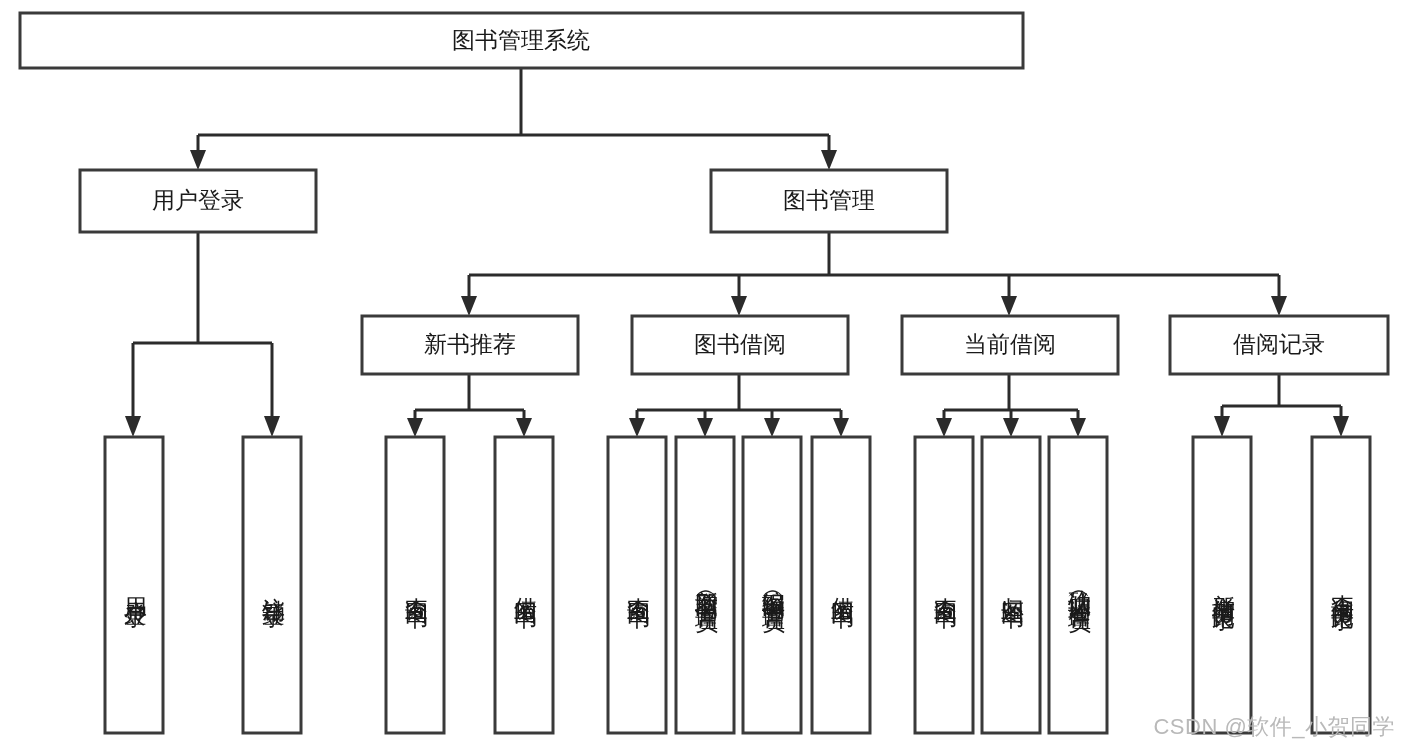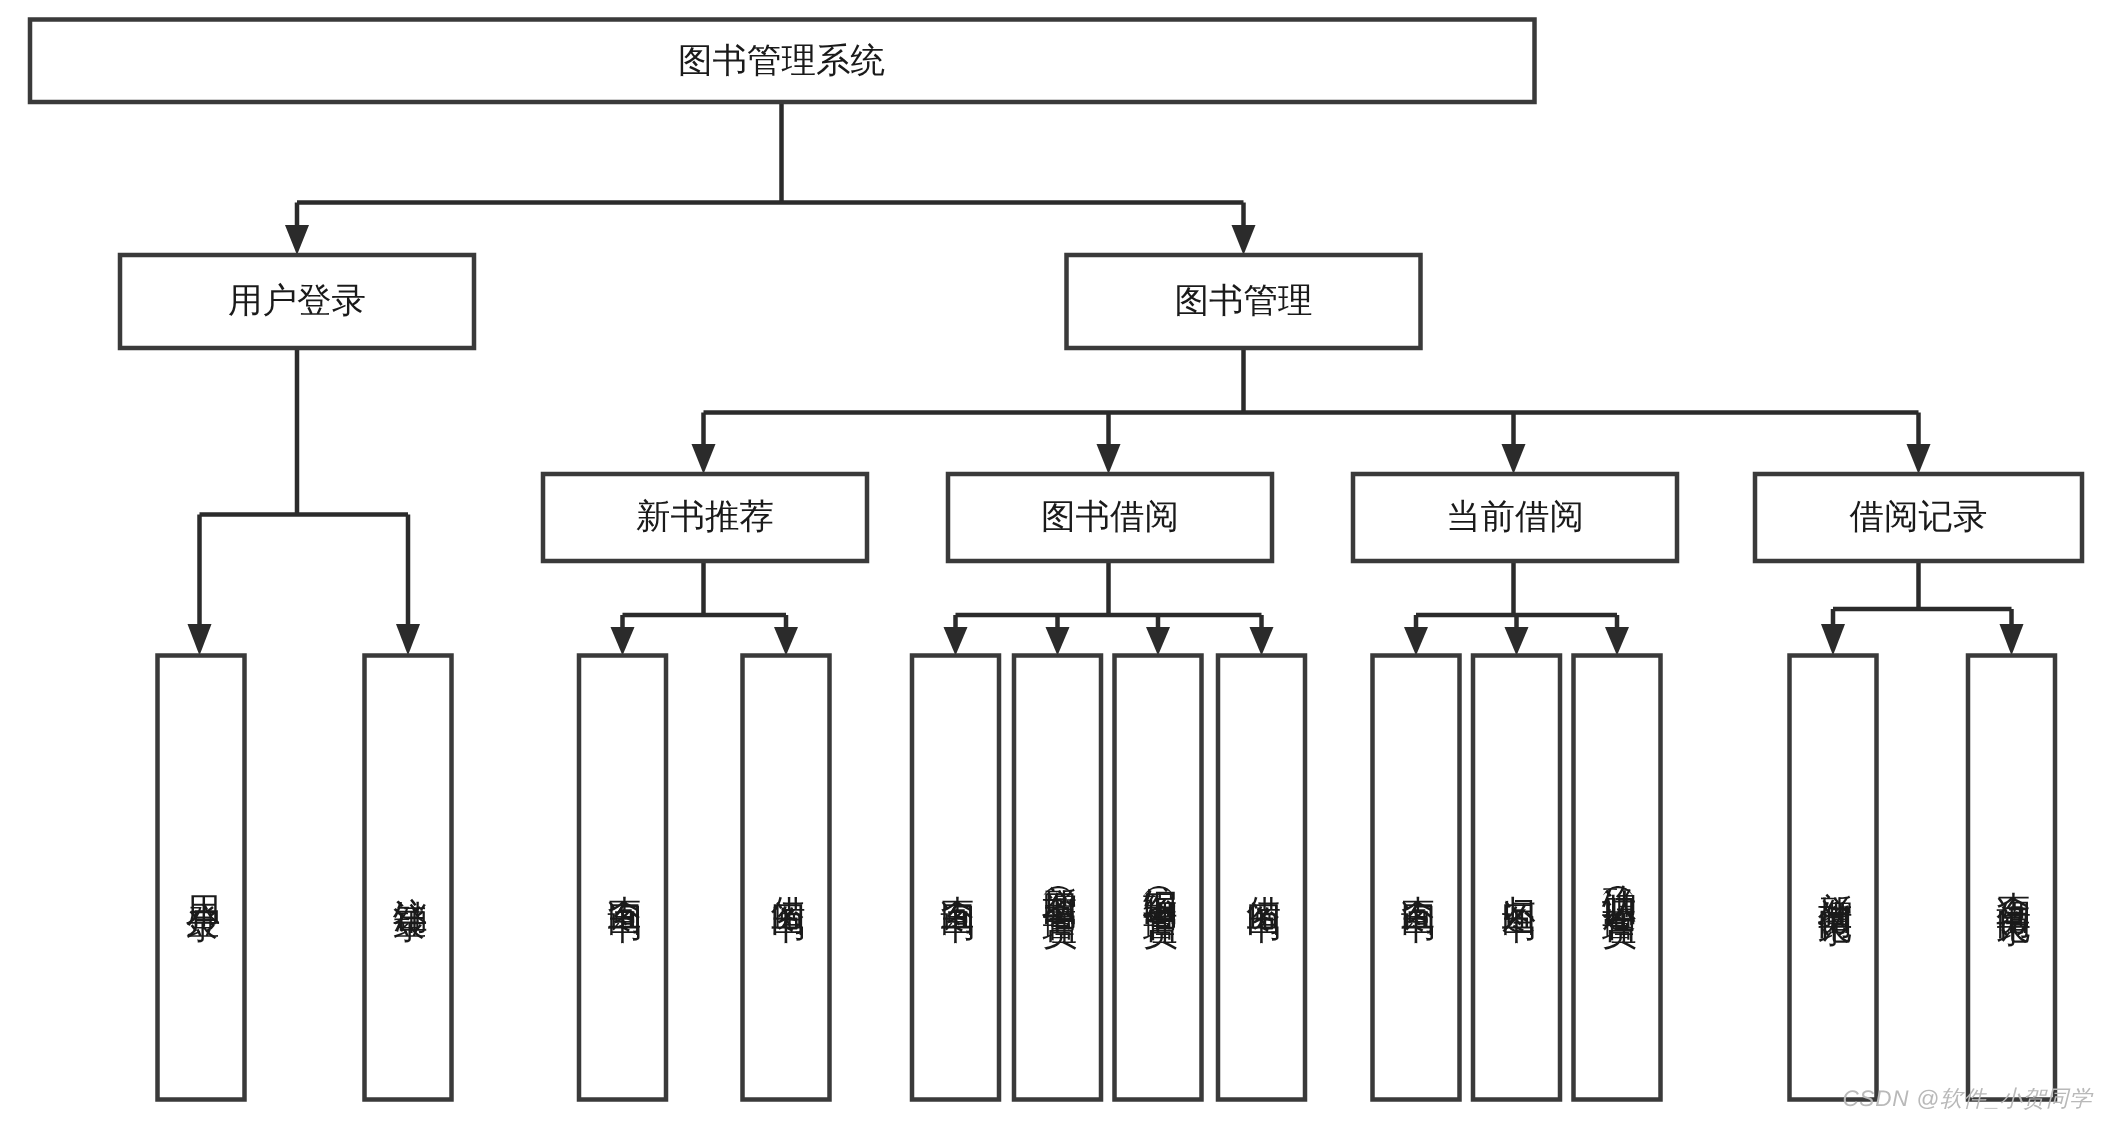--- a/index.html
+++ b/index.html
@@ -51,25 +51,24 @@
     text-orientation: upright;
     letter-spacing: 3px;
     dominant-baseline: middle;
     text-anchor: middle;
   }
   .watermark {
     position: absolute;
     right: 10px;
     bottom: 5px;
     font-family: "Liberation Sans", "DejaVu Sans", sans-serif;
-    font-size: 15px;
+    font-size: 22px;
     color: #b9b9b9;
     white-space: nowrap;
     letter-spacing: 0.5px;
-    font-style: italic;
   }
 </style>
 </head>
 <body>
 
 <div id="page">
 
   <svg class="diagram" viewBox="0 0 1405 747" xmlns="http://www.w3.org/2000/svg">
 
     <g>

